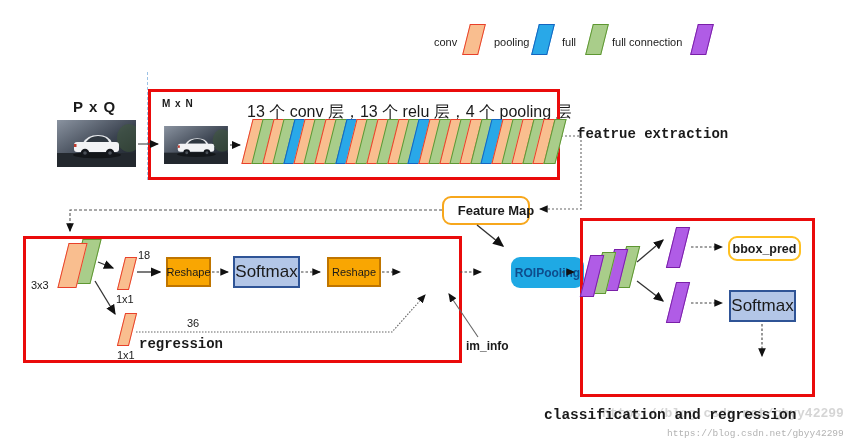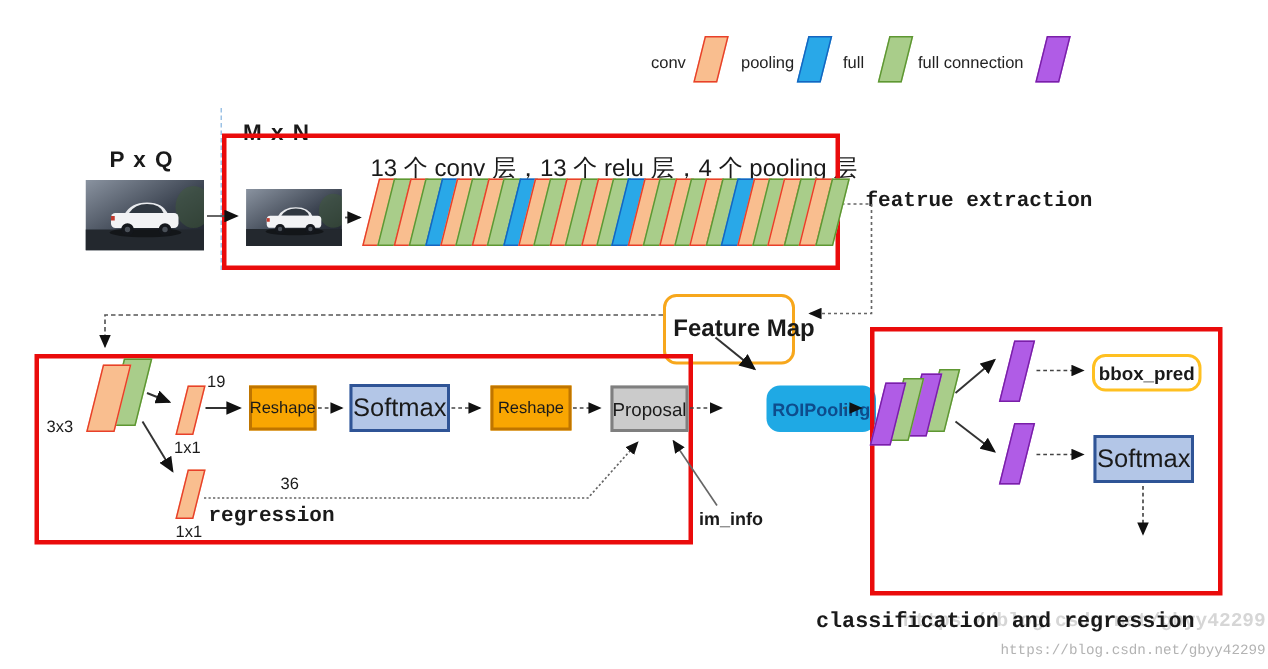--- a/index.html
+++ b/index.html
@@ -59,21 +59,21 @@
       <path d="M29,22 q4,-6 12,-6 q9,0 11,6 z" fill="#2f3740"></path>
       <rect x="17" y="22" width="45" height="10" rx="3" fill="#f2f3f5"></rect>
       <rect x="17" y="24" width="2.5" height="3" fill="#c03a2e"></rect>
       <circle cx="28" cy="33" r="4.2" fill="#14171c"></circle>
         <circle cx="28" cy="33" r="1.8" fill="#4a5058"></circle>
       <circle cx="53" cy="33" r="4.2" fill="#14171c"></circle>
         <circle cx="53" cy="33" r="1.8" fill="#4a5058"></circle>
     </svg>
   </div>
 
-  <span class="txt" style="left:162px;top:80px;font-size:15px;font-weight:600;letter-spacing:1px;">M x N</span>
+  <span class="txt" style="left:162px;top:98px;font-size:10px;font-weight:600;letter-spacing:1px;">M x N</span>
   <div class="abs" style="left:164px;top:126px;">
     <svg width="64" height="38" viewBox="0 0 79 47">
       <defs>
           <linearGradient id="bg2" x1="0" y1="0" x2="1" y2="1">
         <stop offset="0" stop-color="#8a93a0"></stop>
             <stop offset="0.55" stop-color="#3b4350"></stop>
             <stop offset="1" stop-color="#171c23"></stop>
       </linearGradient>
         </defs>
       <rect width="79" height="47" fill="url(#bg2)"></rect>
@@ -123,49 +123,46 @@
       <div class="pgram stack-layer" style="left: 249.6px; z-index: 25; background: rgb(249, 190, 143); border-color: rgb(232, 64, 42);"></div>
       <div class="pgram stack-layer" style="left: 260px; z-index: 26; background: rgb(169, 205, 138); border-color: rgb(94, 151, 50);"></div>
       <div class="pgram stack-layer" style="left: 270.4px; z-index: 27; background: rgb(249, 190, 143); border-color: rgb(232, 64, 42);"></div>
       <div class="pgram stack-layer" style="left: 280.8px; z-index: 28; background: rgb(169, 205, 138); border-color: rgb(94, 151, 50);"></div>
       <div class="pgram stack-layer" style="left: 291.2px; z-index: 29; background: rgb(249, 190, 143); border-color: rgb(232, 64, 42);"></div>
       <div class="pgram stack-layer" style="left: 301.6px; z-index: 30; background: rgb(169, 205, 138); border-color: rgb(94, 151, 50);"></div>
     </div>
 
   <span class="txt tw" style="left:577px;top:126px;font-size:14px;">featrue extraction</span>
 
-  <div class="node rounded" style="left: 442px; top: 196px; width: 88px; height: 47px; border: 2.5px solid rgb(247, 167, 28); background: rgb(255, 255, 255); font-size: 16px; font-weight: bold; padding-left: 20px;">
+  <div class="node rounded" style="left: 442px; top: 196px; width: 88px; height: 29px; border: 2.5px solid rgb(247, 167, 28); background: rgb(255, 255, 255); font-size: 13px; font-weight: bold; padding-left: 20px;">
     <span>Feature Map</span>
   </div>
 
   <div class="redbox" style="left: 23px; top: 236px; width: 439px; height: 127px; border-color: rgb(234, 11, 11);"></div>
 
   <div class="pgram" style="left: 77px; top: 239px; width: 19px; height: 45px; background: rgb(169, 205, 138); border-color: rgb(94, 151, 50);"></div>
   <div class="pgram" style="left: 63px; top: 243px; width: 19px; height: 45px; background: rgb(249, 190, 143); border-color: rgb(232, 64, 42);"></div>
   <span class="txt" style="left:31px;top:279px;font-size:11px;">3x3</span>
 
   <div class="pgram" style="left: 121px; top: 257px; width: 12px; height: 33px; background: rgb(249, 190, 143); border-color: rgb(232, 64, 42);"></div>
   <span class="txt" style="left:116px;top:293px;font-size:11px;">1x1</span>
-  <span class="txt" style="left:138px;top:249px;font-size:11px;">19</span>
+  <span class="txt" style="left:138px;top:249px;font-size:11px;">18</span>
 
   <div class="node" style="left: 166px; top: 257px; width: 45px; height: 30px; border: 2px solid rgb(191, 117, 0); font-size: 11px; background: rgb(249, 166, 2);">
     <span>Reshape</span>
   </div>
 
   <div class="node" style="left: 233px; top: 256px; width: 67px; height: 32px; border: 2px solid rgb(47, 84, 150); font-size: 17px; background: rgb(179, 198, 231);">
     <span>Softmax</span>
   </div>
 
   <div class="node" style="left: 327px; top: 257px; width: 54px; height: 30px; border: 2px solid rgb(191, 117, 0); font-size: 11px; background: rgb(249, 166, 2);">
     <span>Reshape</span>
   </div>
 
-  <div class="node" style="left: 407px; top: 257px; width: 52px; height: 31px; border: 2px solid rgb(127, 127, 127); font-size: 12.5px; background: rgb(203, 203, 203);">
-    <span>Proposal</span>
-  </div>
 
   <div class="pgram" style="left: 121px; top: 313px; width: 12px; height: 33px; background: rgb(249, 190, 143); border-color: rgb(232, 64, 42);"></div>
   <span class="txt" style="left:117px;top:349px;font-size:11px;">1x1</span>
   <span class="txt" style="left:187px;top:317px;font-size:11px;">36</span>
   <span class="txt tw" style="left:139px;top:336px;font-size:14px;">regression</span>
 
   <span class="txt" style="left:466px;top:339px;font-size:12px;font-weight:bold;">im_info</span>
 
 
   <div class="node rounded" style="left: 488px; top: 257px; width: 73px; height: 31px; font-size: 12px; font-weight: bold; background: rgb(31, 169, 228); color: rgb(14, 76, 140); margin-left: 23px;">

